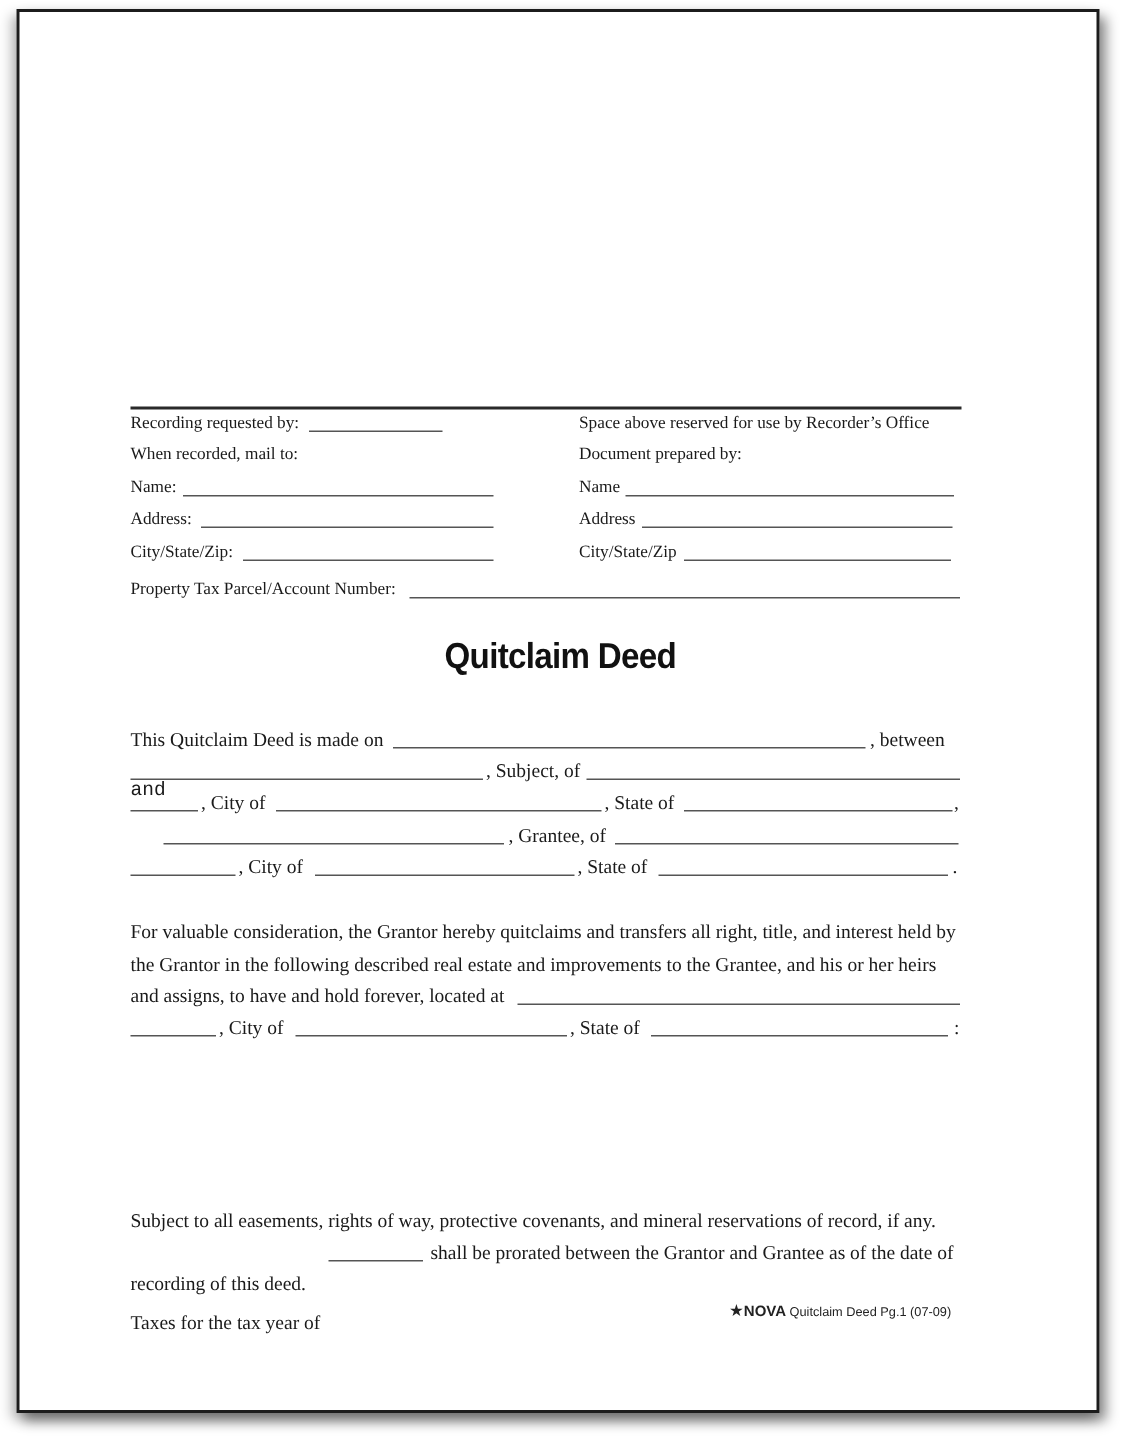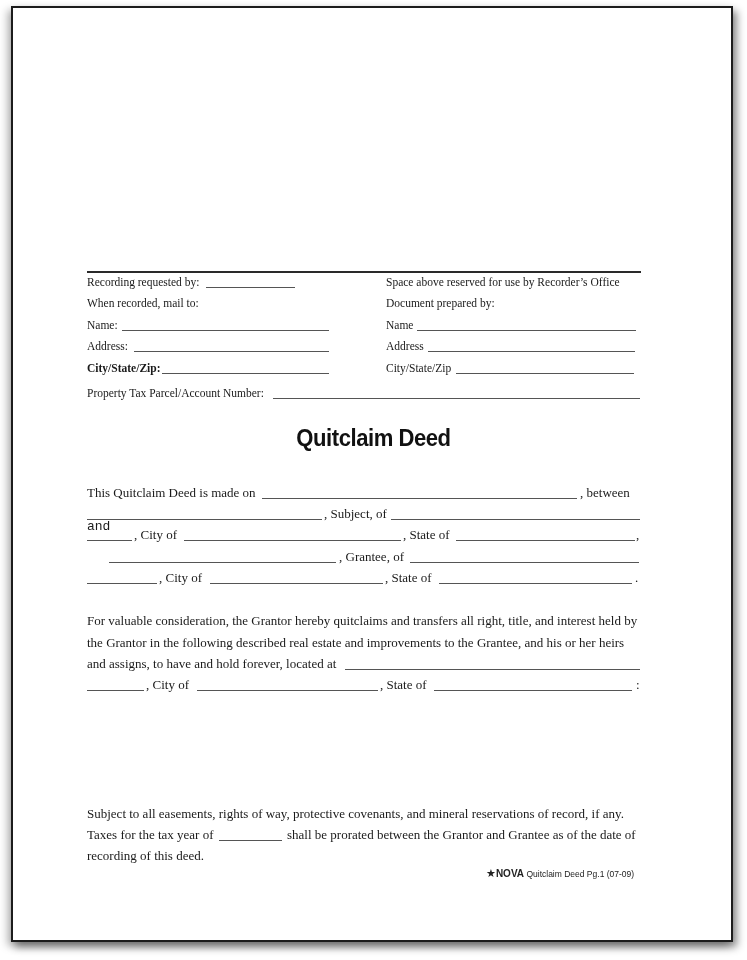--- a/index.html
+++ b/index.html
@@ -37,21 +37,21 @@
 <div class="line" style="left:206px;width:89px;top:287px;"></div>
 
 <span class="abs t" style="left:87px;top:296px;">When recorded, mail to:</span>
 
 <span class="abs t" style="left:87px;top:318px;">Name:</span>
 <div class="line" style="left:122px;width:207px;top:330px;"></div>
 
 <span class="abs t" style="left:87px;top:339px;">Address:</span>
 <div class="line" style="left:134px;width:195px;top:351px;"></div>
 
-<span class="abs t" style="left:87px;top:361px;font-weight:bold;">City/State/Zip:</span>
+<span class="abs t" style="left:87px;top:361px;">City/State/Zip:</span>
 <div class="line" style="left:162px;width:167px;top:373px;"></div>
 
 <span class="abs t" style="left:386px;top:275px;">Space above reserved for use by Recorder’s Office</span>
 <span class="abs t" style="left:386px;top:296px;">Document prepared by:</span>
 
 <span class="abs t" style="left:386px;top:318px;">Name</span>
 <div class="line" style="left:417px;width:219px;top:330px;"></div>
 
 <span class="abs t" style="left:386px;top:339px;">Address</span>
 <div class="line" style="left:428px;width:207px;top:351px;"></div>
@@ -97,21 +97,21 @@
 <div class="line" style="left:345px;width:295px;top:669px;"></div>
 
 <div class="line" style="left:87px;width:57px;top:690px;"></div>
 <span class="abs b" style="left:146px;top:677px;">, City of</span>
 <div class="line" style="left:197px;width:181px;top:690px;"></div>
 <span class="abs b" style="left:380px;top:677px;">, State of</span>
 <div class="line" style="left:434px;width:198px;top:690px;"></div>
 <span class="abs b" style="left:636px;top:677px;">:</span>
 
 <span class="abs b" style="left:87px;top:806px;">Subject to all easements, rights of way, protective covenants, and mineral reservations of record, if any.</span>
-<span class="abs b" style="left:87px;top:827px;text-align:right;">Taxes for the tax year of</span>
+<span class="abs b" style="left:87px;top:874px;text-align:right;">Taxes for the tax year of</span>
 <div class="line" style="left:219px;width:63px;top:840px;"></div>
 <span class="abs b" style="left:287px;top:827px;text-align:right;">shall be prorated between the Grantor and Grantee as of the date of</span>
 <span class="abs b" style="left:87px;top:848px;">recording of this deed.</span>
 
 <div class="abs footer" style="left:486px;top:867px;">
   <span class="star">★</span><span class="brand">NOVA</span>
   <span>Quitclaim Deed Pg.1 (07-09)</span>
 </div>
 
 </body></html>

